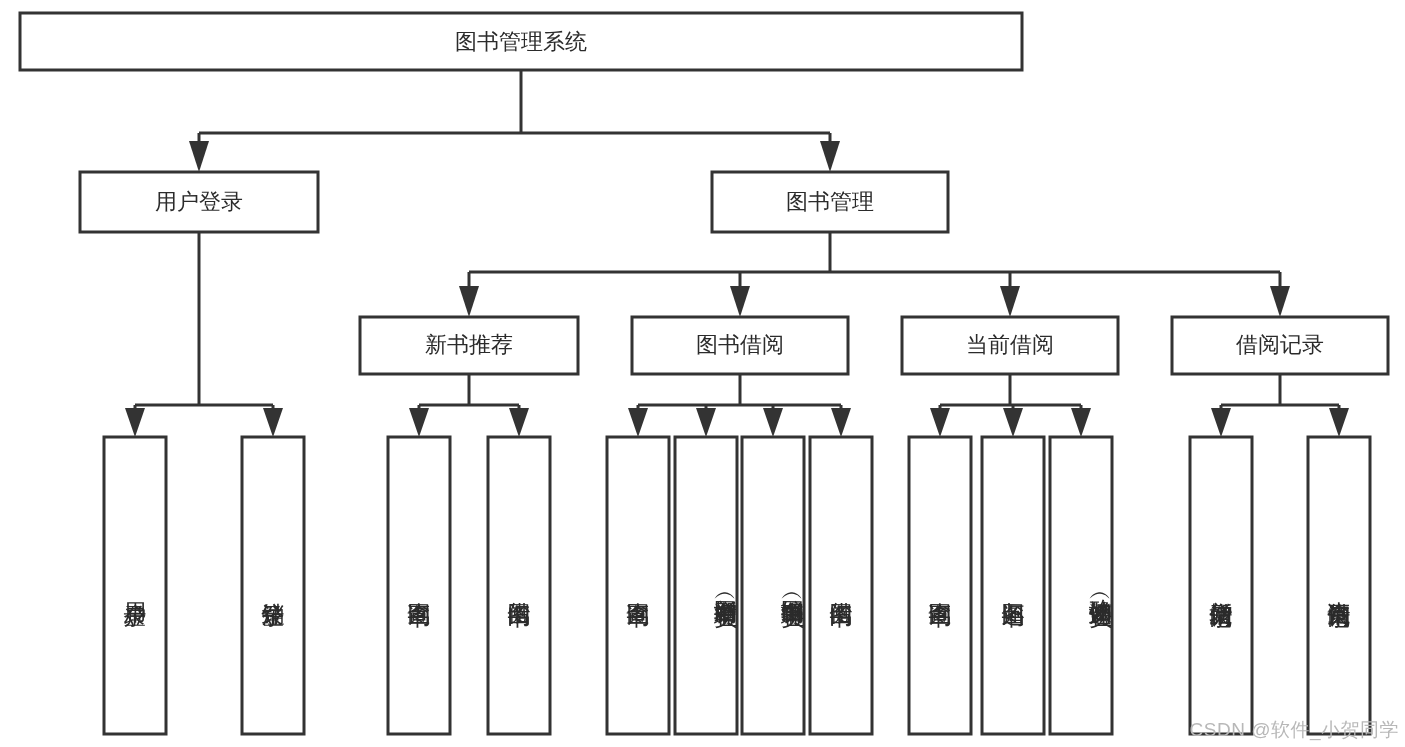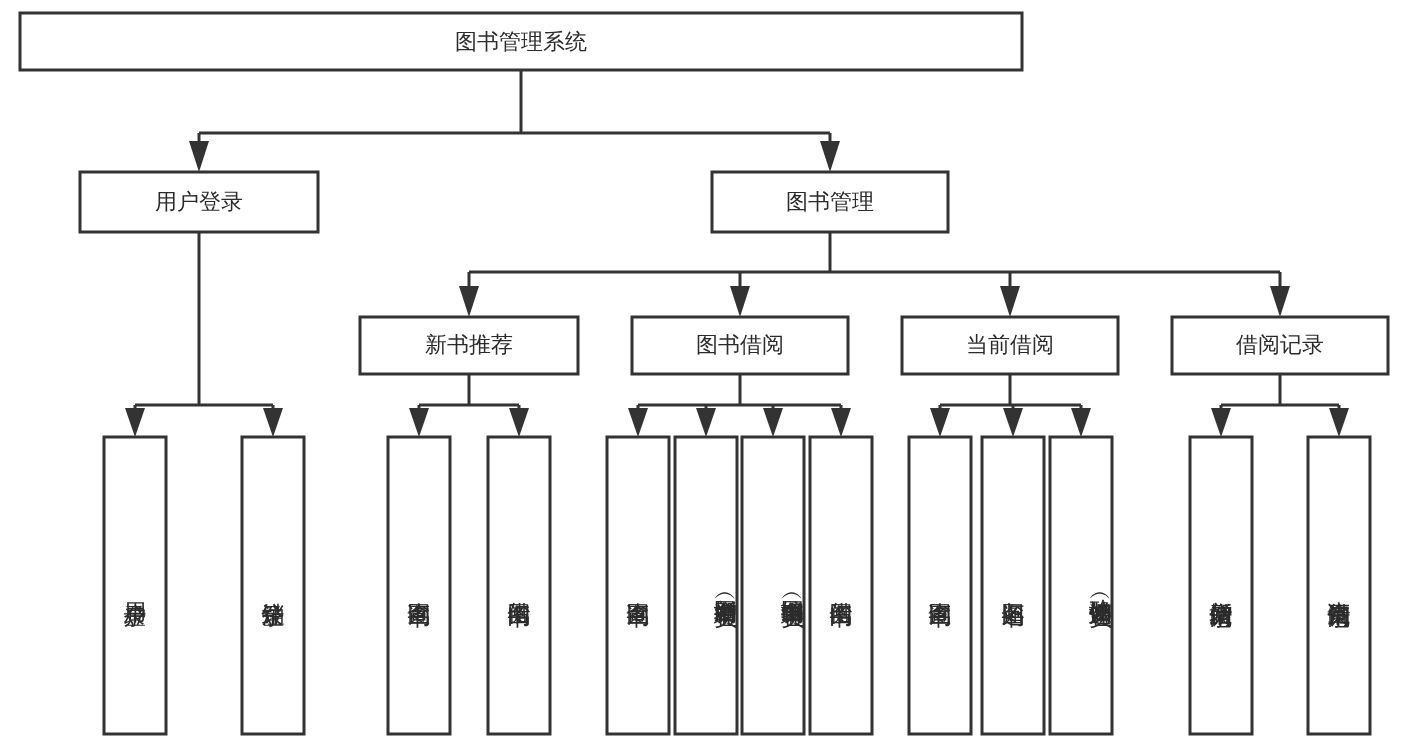--- a/index.html
+++ b/index.html
@@ -208,14 +208,15 @@
   <div class="node-label-v" style="left:607px; top:437px; width:62px; height:297px;">查询图书</div>
   <div class="node-label-v" style="left:675px; top:441px; width:62px; height:289px; align-items:flex-start;">新增图书（管理员）</div>
   <div class="node-label-v" style="left:742px; top:441px; width:62px; height:289px; align-items:flex-start;">编辑图书（管理员）</div>
   <div class="node-label-v" style="left:810px; top:437px; width:62px; height:297px;">借阅图书</div>
   <div class="node-label-v" style="left:909px; top:437px; width:62px; height:297px;">查询图书</div>
   <div class="node-label-v" style="left:982px; top:437px; width:62px; height:297px;">归还图书</div>
   <div class="node-label-v" style="left:1050px; top:441px; width:62px; height:289px; align-items:flex-start;">确认归还（管理员）</div>
   <div class="node-label-v" style="left:1190px; top:437px; width:62px; height:297px;">新增借阅记录</div>
   <div class="node-label-v" style="left:1308px; top:437px; width:62px; height:297px;">查询借阅记录</div>
 
+  <div class="watermark">CSDN @软件_小贺同学</div>
 
 </div>
 
 </body></html>

